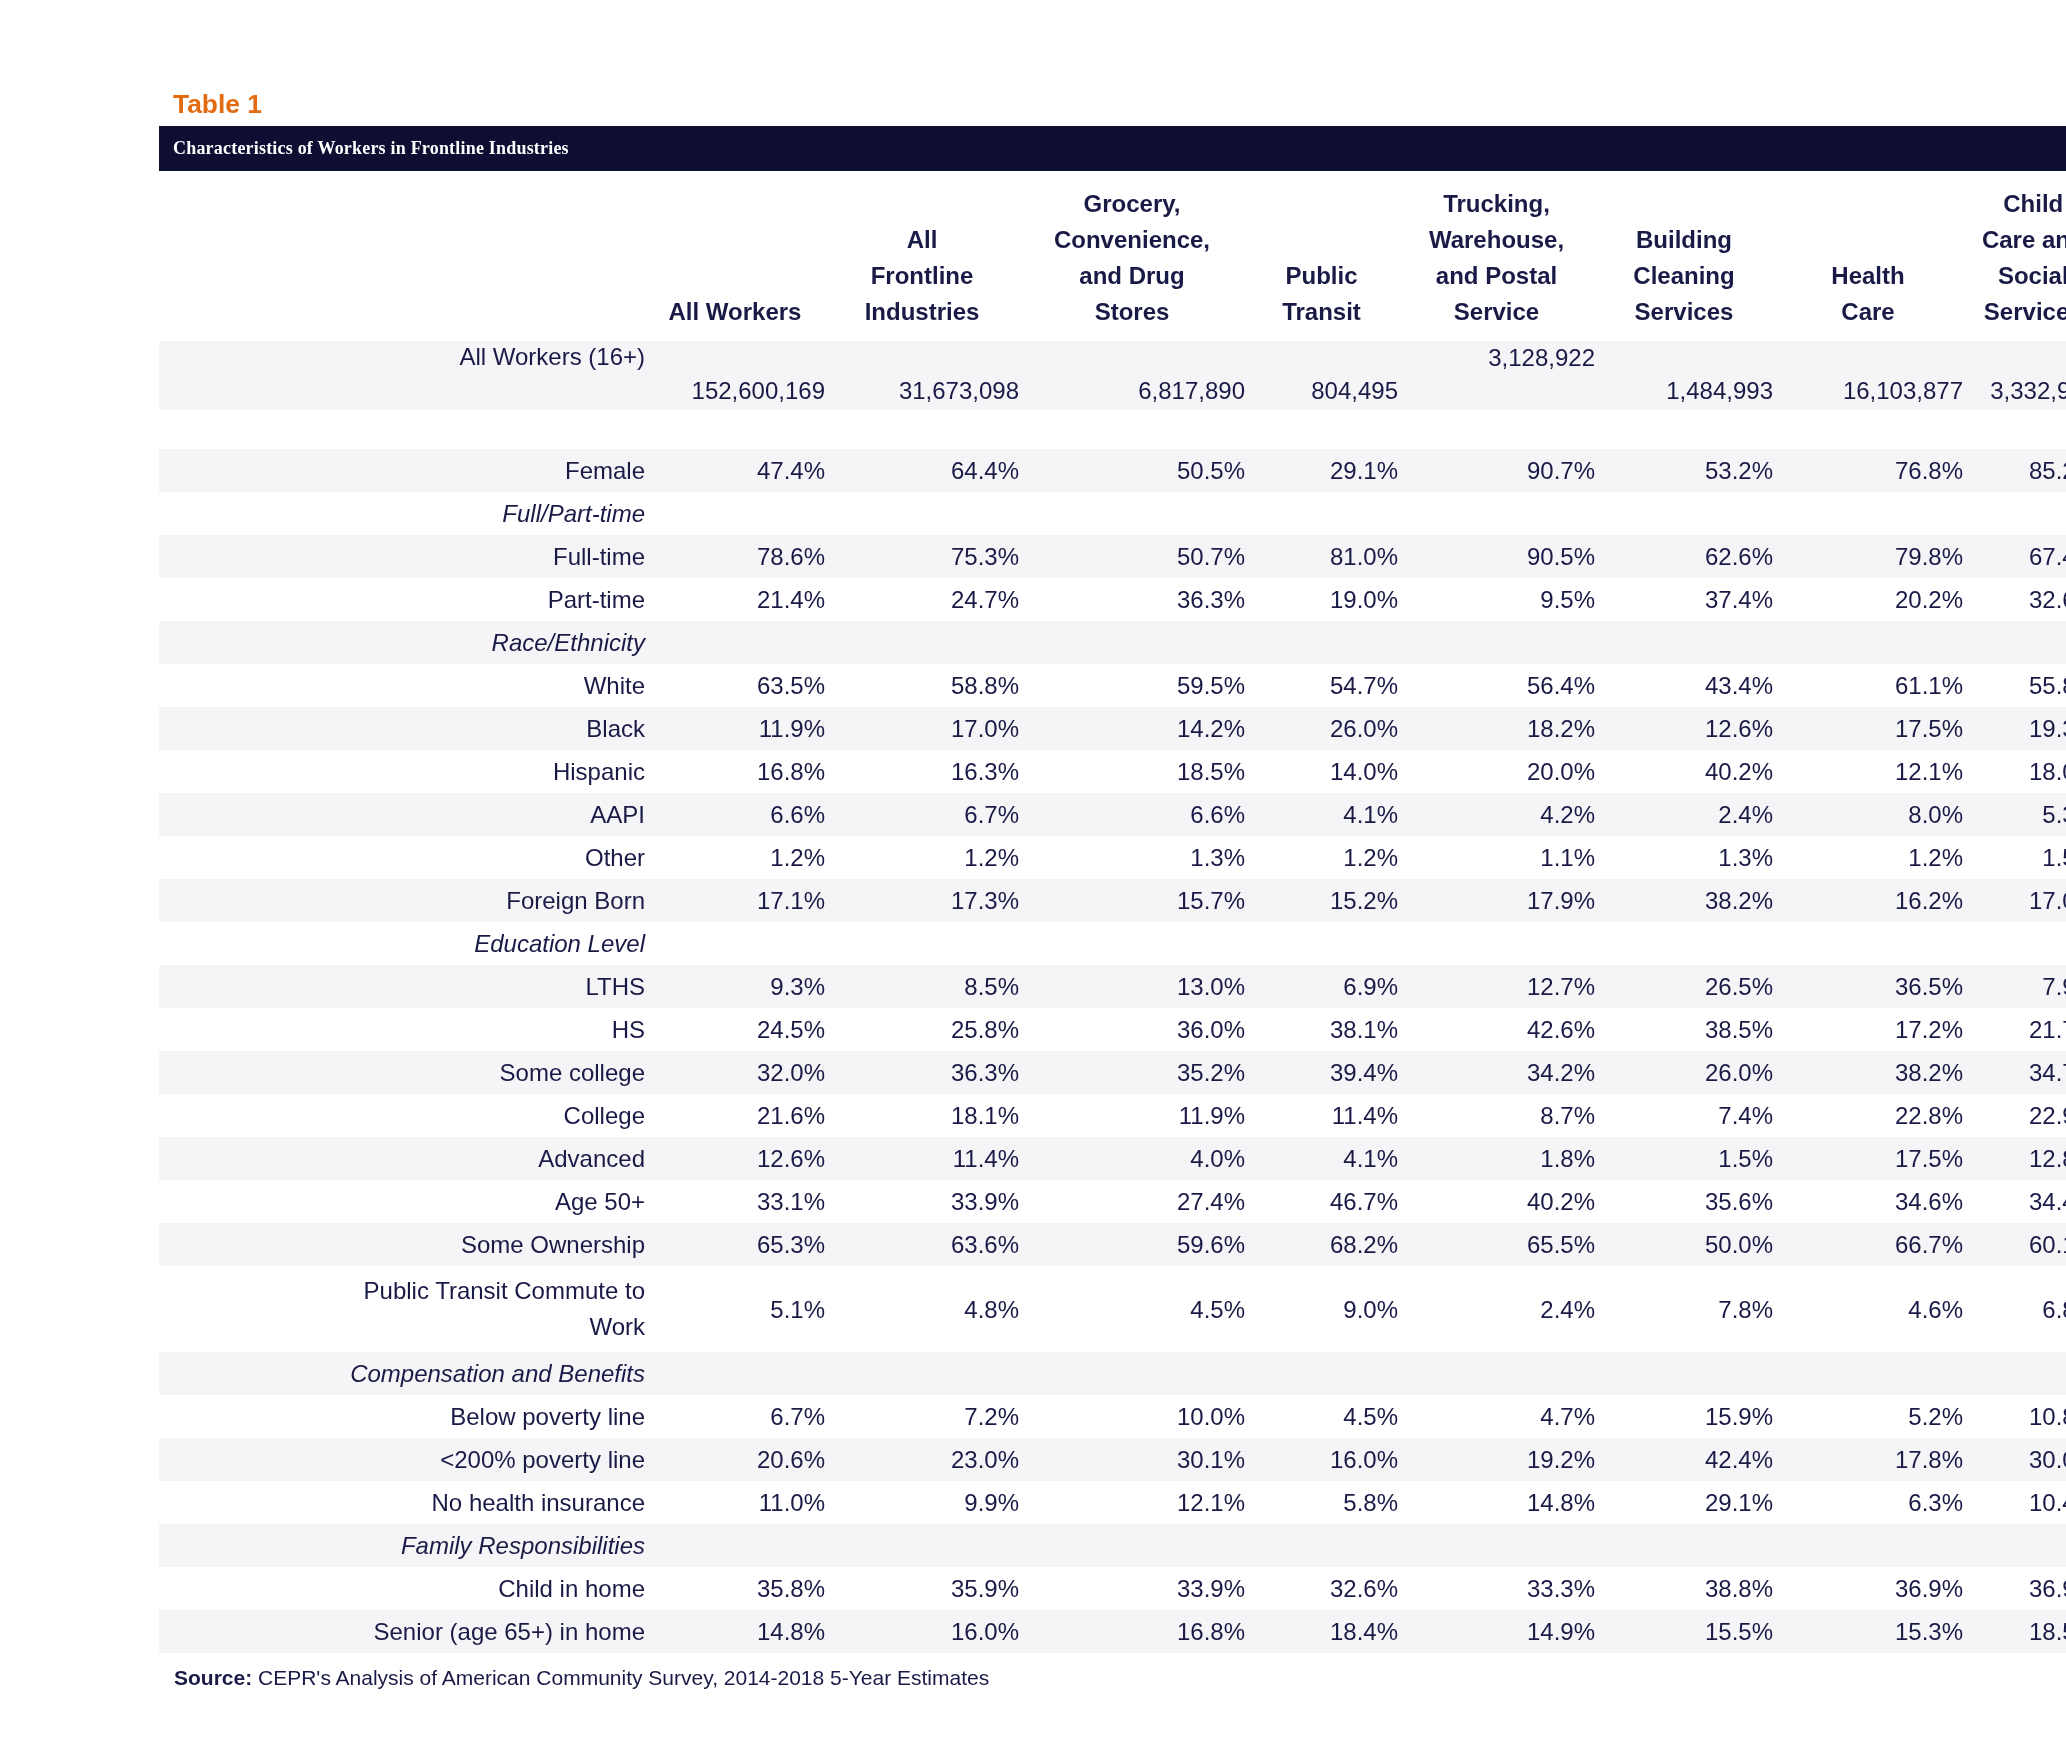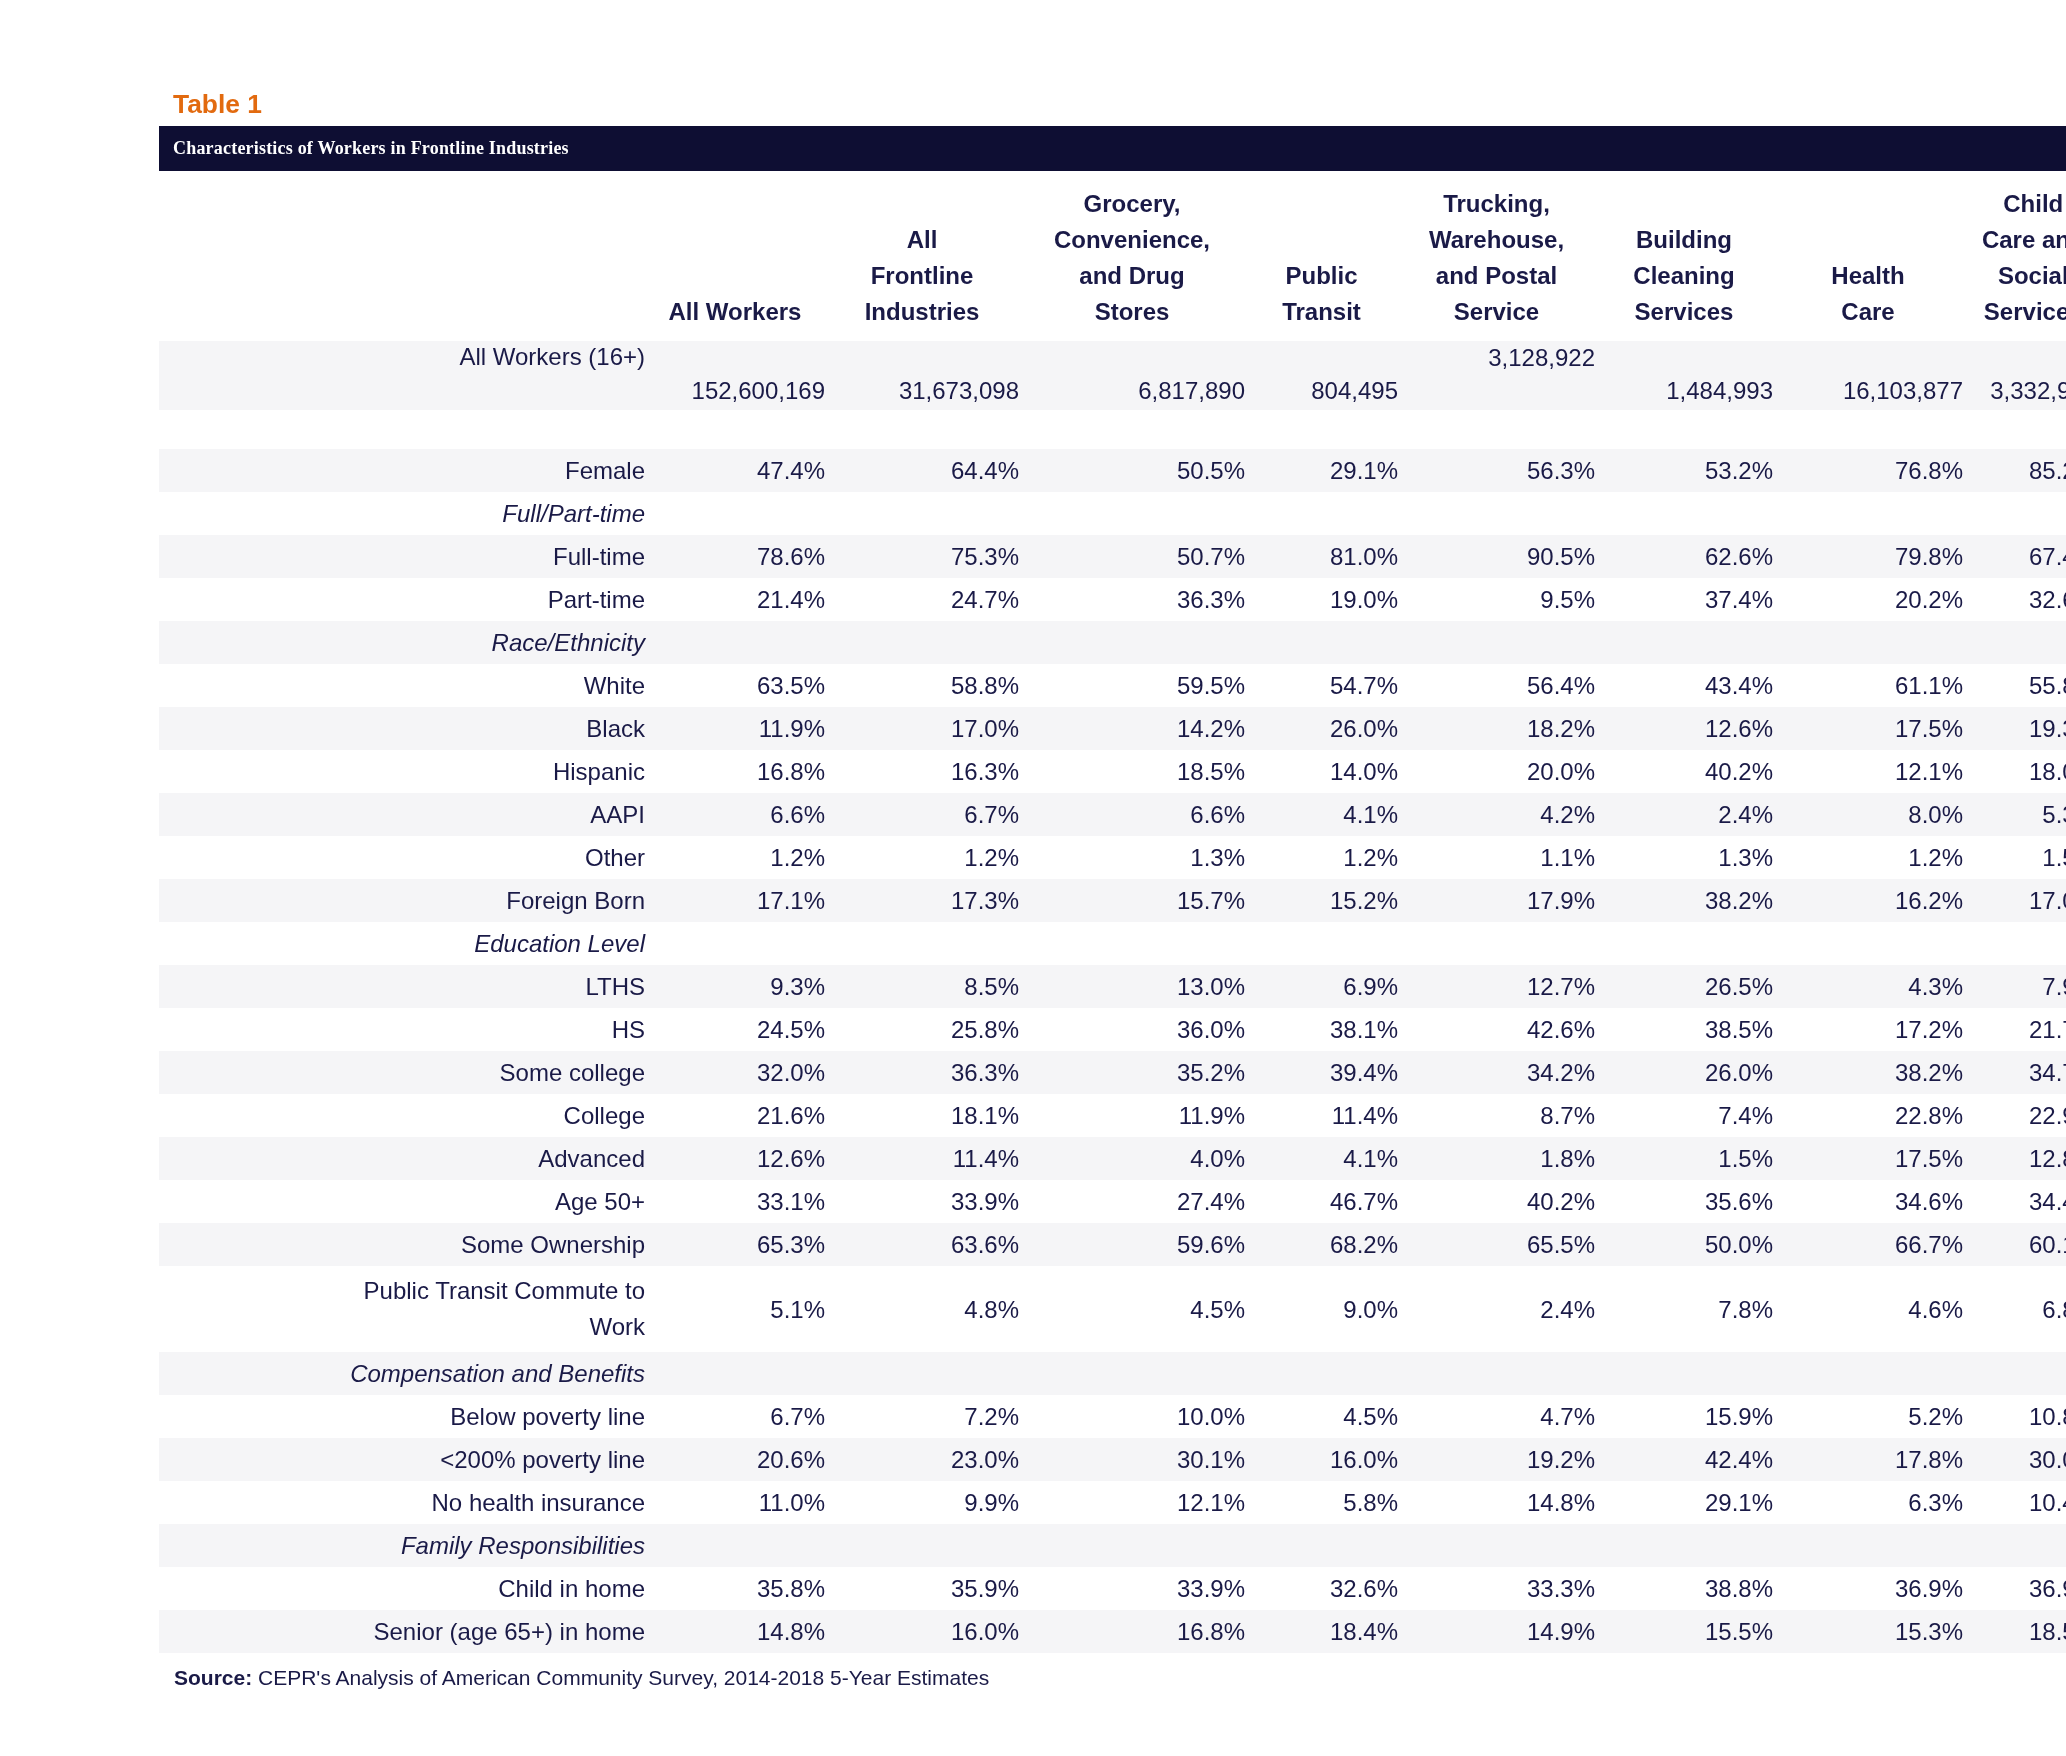--- a/index.html
+++ b/index.html
@@ -169,21 +169,21 @@
             <td class="num c5"></td>
             <td class="num c6"></td>
             <td class="num c7"></td>
           </tr>
           <tr class="k-data shade">
             <td class="lbl"><span>Female</span></td>
             <td class="num c0">47.4%</td>
             <td class="num c1">64.4%</td>
             <td class="num c2">50.5%</td>
             <td class="num c3">29.1%</td>
-            <td class="num c4">56.3%</td>
+            <td class="num c4">90.7%</td>
             <td class="num c5">53.2%</td>
             <td class="num c6">76.8%</td>
             <td class="num c7">85.2%</td>
           </tr>
           <tr class="k-section">
             <td class="lbl sec"><span>Full/Part-time</span></td>
             <td class="num c0"></td>
             <td class="num c1"></td>
             <td class="num c2"></td>
             <td class="num c3"></td>
@@ -303,21 +303,21 @@
             <td class="num c7"></td>
           </tr>
           <tr class="k-data shade">
             <td class="lbl ind"><span>LTHS</span></td>
             <td class="num c0">9.3%</td>
             <td class="num c1">8.5%</td>
             <td class="num c2">13.0%</td>
             <td class="num c3">6.9%</td>
             <td class="num c4">12.7%</td>
             <td class="num c5">26.5%</td>
-            <td class="num c6">4.3%</td>
+            <td class="num c6">36.5%</td>
             <td class="num c7">7.9%</td>
           </tr>
           <tr class="k-data">
             <td class="lbl ind"><span>HS</span></td>
             <td class="num c0">24.5%</td>
             <td class="num c1">25.8%</td>
             <td class="num c2">36.0%</td>
             <td class="num c3">38.1%</td>
             <td class="num c4">42.6%</td>
             <td class="num c5">38.5%</td>

